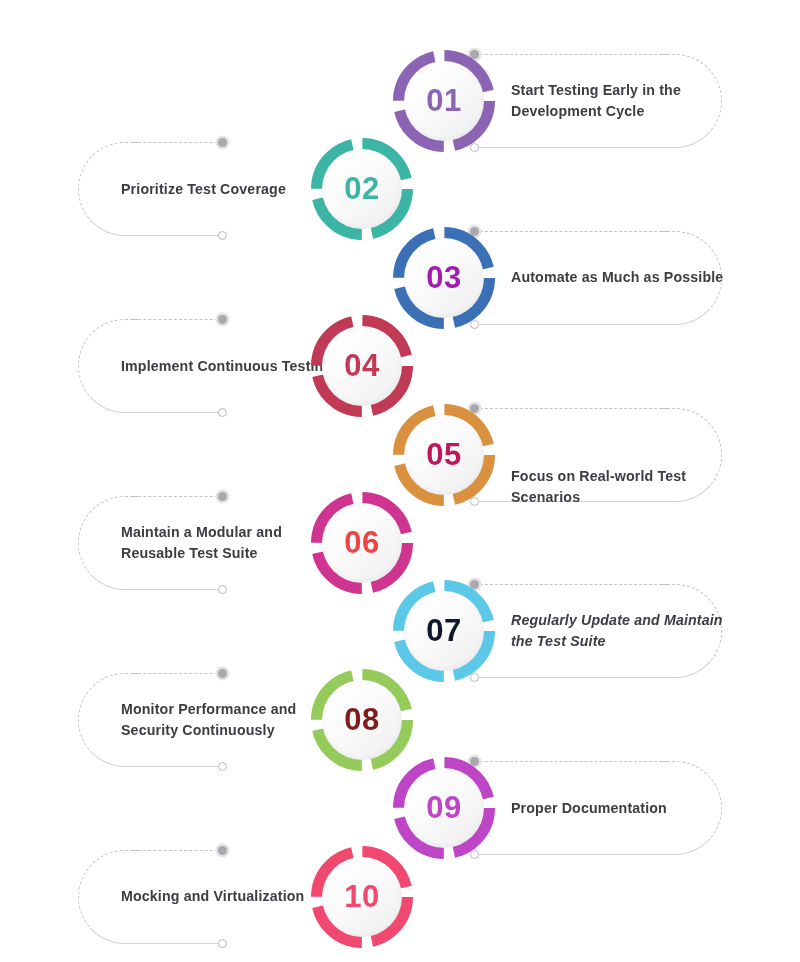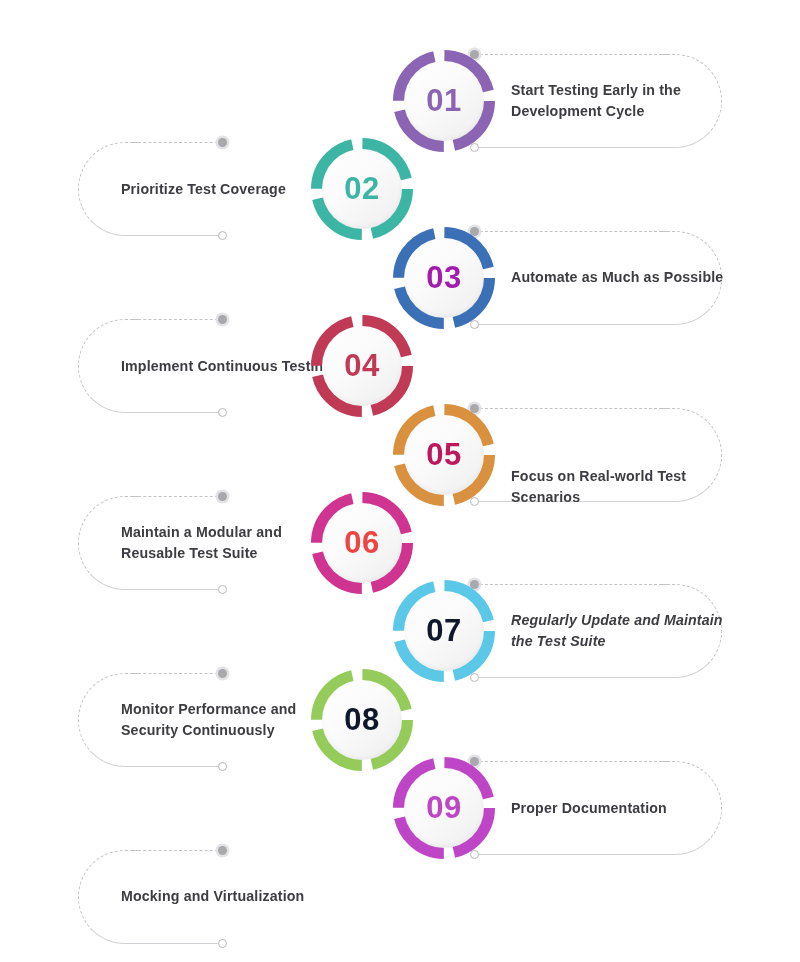--- a/index.html
+++ b/index.html
@@ -268,21 +268,21 @@
         <div class="cap-arc cap-arc-left"></div>
       </div>
     </div>
     <div class="dot-filled" style="left: 218px; top: 668.8px;"></div>
     <div class="dot-open" style="left: 218px; top: 761.8px;"></div>
     <div class="node" style="left: 308px; top: 665.8px;">
       <svg viewBox="0 0 108 108" aria-hidden="true">
       <circle cx="54" cy="54" r="45" fill="none" stroke="#94CB5B" stroke-width="12" stroke-dasharray="60.68583470577035 10" stroke-dashoffset="35.34291735288517" stroke-linecap="butt" transform="rotate(-45 54 54)"></circle>
     </svg>
       <div class="disc"></div>
-      <div class="num" style="color: #0f172a;">08</div>
+      <div class="num" style="color: #7f1d1d;">08</div>
     </div>
     <div class="label left" style="left: 121px; top: 698.8px;">Monitor Performance and Security Continuously</div>
     <div class="capsule" style="left: 475px; top: 761.2px; width: 247px;">
       <div style="position: absolute; inset: 0px;">
         <div class="cap-line cap-top" style="left: 0px; right: 55px;"></div>
         <div class="cap-line cap-bot" style="left: 0px; right: 55px;"></div>
         <div class="cap-arc cap-arc-right"></div>
       </div>
     </div>
     <div class="dot-filled" style="left: 470px; top: 757.2px;"></div>
@@ -297,14 +297,21 @@
     <div class="label right" style="left: 511px; top: 797.7px;">Proper Documentation</div>
     <div class="capsule" style="left: 78px; top: 849.6px; width: 145px;">
       <div style="position: absolute; inset: 0px;">
         <div class="cap-line cap-top" style="left: 55px; right: 0px;"></div>
         <div class="cap-line cap-bot" style="left: 55px; right: 0px;"></div>
         <div class="cap-arc cap-arc-left"></div>
       </div>
     </div>
     <div class="dot-filled" style="left: 218px; top: 845.6px;"></div>
     <div class="dot-open" style="left: 218px; top: 938.6px;"></div>
+    <div class="node" style="left: 308px; top: 842.6px;">
+      <svg viewBox="0 0 108 108" aria-hidden="true">
+      <circle cx="54" cy="54" r="45" fill="none" stroke="#F0486E" stroke-width="12" stroke-dasharray="60.68583470577035 10" stroke-dashoffset="35.34291735288517" stroke-linecap="butt" transform="rotate(-45 54 54)"></circle>
+    </svg>
+      <div class="disc"></div>
+      <div class="num" style="color: rgb(240, 72, 110);">10</div>
+    </div>
     <div class="label left" style="left: 121px; top: 886.1px;">Mocking and Virtualization</div>
   </div>
 
 </body></html>

